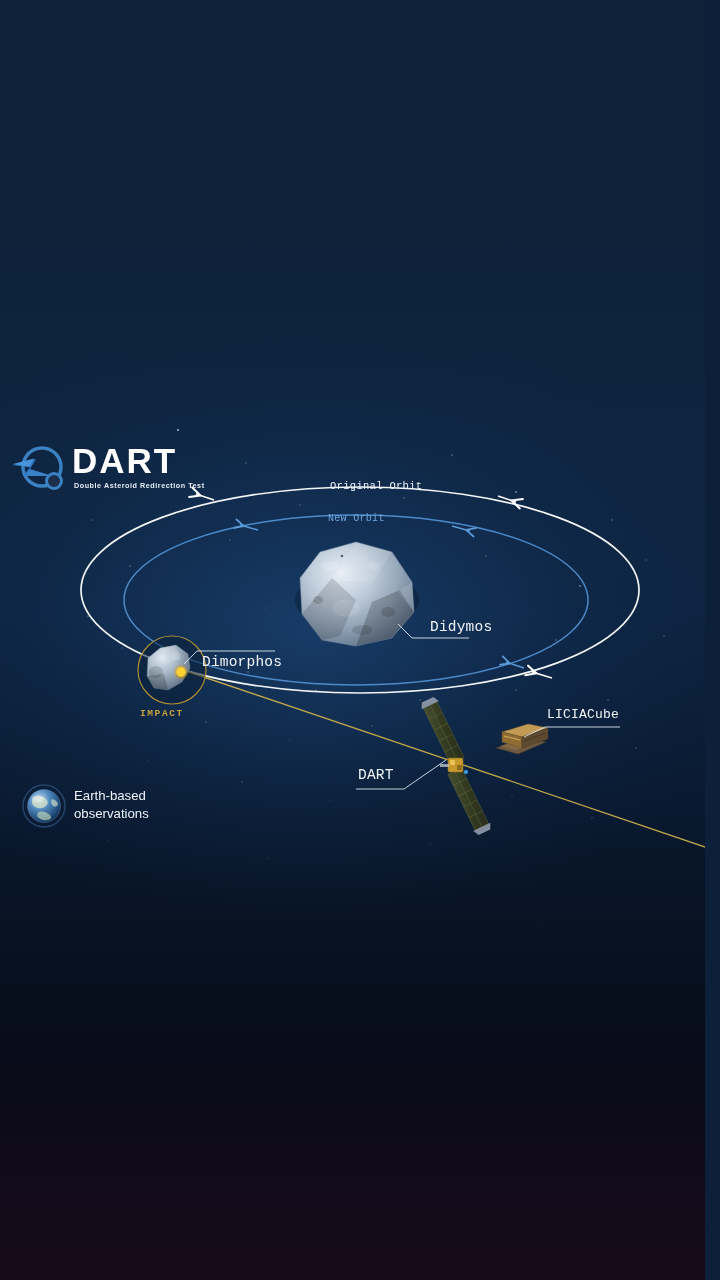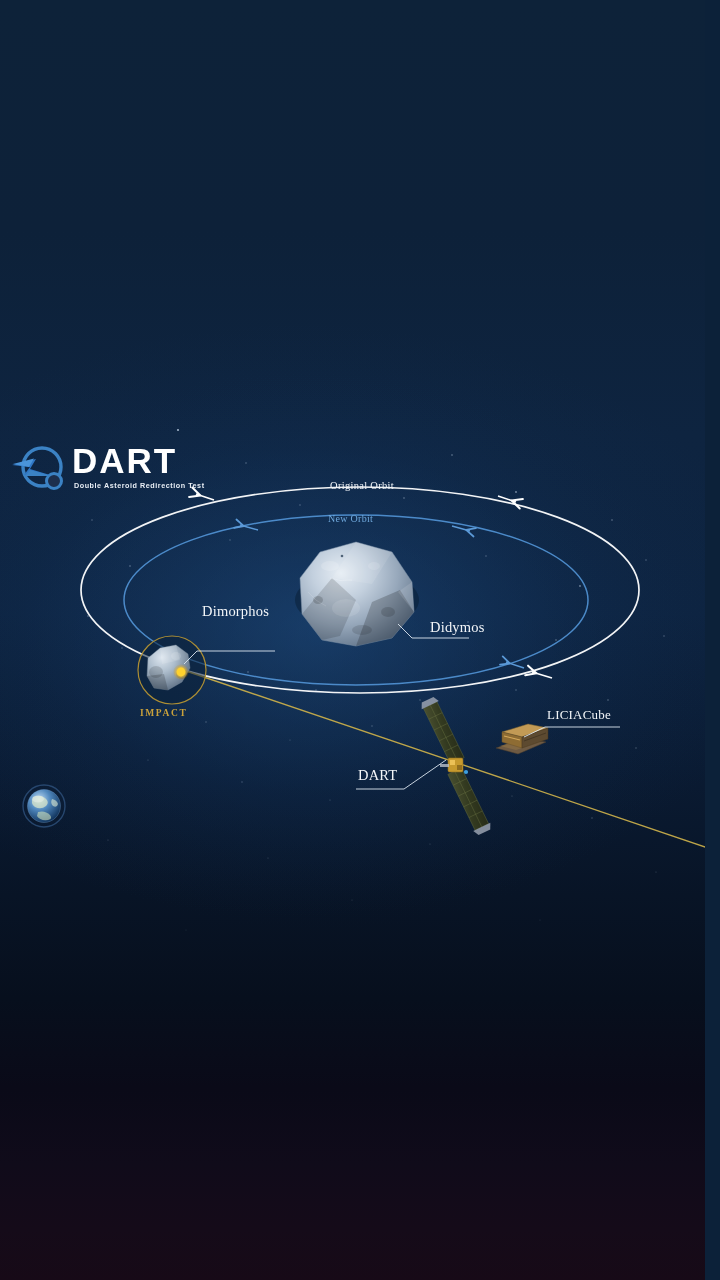--- a/index.html
+++ b/index.html
@@ -36,21 +36,21 @@
   }
   #skysvg, #scenesvg {
     position: absolute;
     left: 0; top: 0;
     width: 720px;
     height: 1280px;
   }
   .lbl {
     position: absolute;
     color: #f2f5f8;
-    font-family: Liberation Serif, serif;
+    font-family: Liberation Mono, monospace;
     white-space: nowrap;
     letter-spacing: 0.2px;
   }
   
   #logo {
     position: absolute;
     left: 10px;
     top: 443px;
     width: 200px;
     height: 52px;
@@ -88,21 +88,21 @@
     color: #eef2f7;
     letter-spacing: 0.3px;
   }
   #orbit-new-label {
     left: 328px; top: 513px;
     font-size: 10px;
     color: #6fa8dc;
     letter-spacing: 0.3px;
   }
   
-  #dimorphos-label { left: 202px; top: 603px; font-size: 14.5px; }
+  #dimorphos-label { left: 202px; top: 654px; font-size: 14.5px; }
   #didymos-label   { left: 412px; top: 619px; font-size: 14.5px; margin-left: 18px; }
   #dart-label      { left: 358px; top: 767px; font-size: 14.5px; }
   #liciacube-label { left: 547px; top: 707px; font-size: 13px; }
   #impact-label {
     left: 140px; top: 708px;
     font-size: 9.5px;
     color: #c9a13b;
     font-weight: bold;
     letter-spacing: 1.6px;
   }
@@ -373,14 +373,20 @@
 
   <div class="lbl" id="orbit-orig-label">Original Orbit</div>
   <div class="lbl" id="orbit-new-label">New Orbit</div>
 
   <div class="lbl" id="dimorphos-label">Dimorphos</div>
   <div class="lbl" id="didymos-label">Didymos</div>
   <div class="lbl" id="dart-label">DART</div>
   <div class="lbl" id="liciacube-label">LICIACube</div>
   <div class="lbl" id="impact-label">IMPACT</div>
 
+  <div id="earth-wrap">
+    <div id="earth-text">
+      <span>Earth-based</span>
+      <span>observations</span>
+    </div>
+  </div>
 
 </div>
 
 </body></html>

